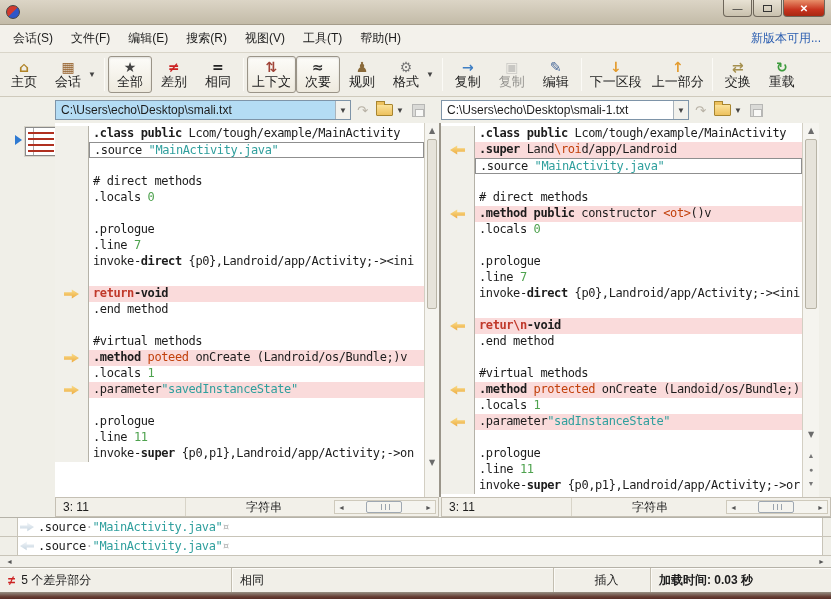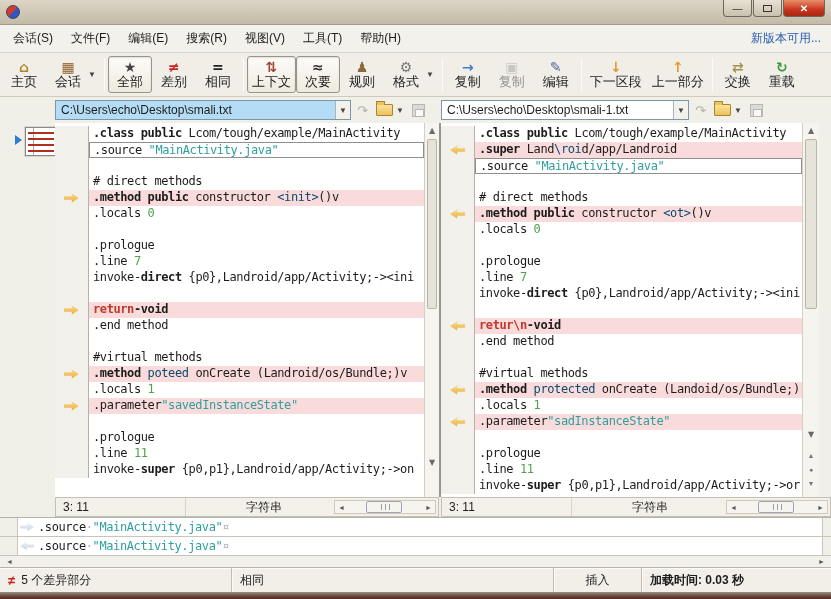--- a/index.html
+++ b/index.html
@@ -61,21 +61,21 @@
   .pane-right { width:390px; }
   .pane-body { display:flex; flex:1; overflow:hidden; }
   .code-col { flex:1; padding-top:3px; overflow:hidden; }
   .cline { display:flex; height:16px; }
   .gut { width:34px; flex:none; background:#f1f0ea; border-right:1px solid #b5b2a8; display:flex; align-items:center; justify-content:center; }
   .ctext { flex:1; font-family:"DejaVu Sans Mono",monospace; font-size:12px; letter-spacing:-0.4px; line-height:15px; white-space:pre; overflow:hidden; padding:0 0 0 4px; }
   .bg-diff { background:#fadbdb; }
   .bg-cur { background:#fff; border:1px solid #8f8f8f; }
   .s-p { color:#1c1c1c; }
   .s-kw { color:#1c1c1c; font-weight:bold; }
-  .s-red { color:#0c4a6e; }
+  .s-red { color:#c2410c; }
   .s-rk { color:#c0392b; font-weight:bold; }
   .s-str { color:#2f9f9d; }
   .s-num { color:#4ea24e; }
   .s-ws { color:#b0b0b0; }
   .arrow { display:inline-block; width:15px; height:10px; background:linear-gradient(#fadf8e,#eda93c); filter:drop-shadow(0 0 1px #8a5f1e); }
   .arrow-r { clip-path:polygon(0 32%,52% 32%,52% 4%,100% 50%,52% 96%,52% 68%,0 68%); }
   .arrow-l { clip-path:polygon(100% 32%,48% 32%,48% 4%,0 50%,48% 96%,48% 68%,100% 68%); }
   .darrow { background:linear-gradient(#eef3f7,#c3d2de); filter:drop-shadow(0 0 1px #5f7587); width:14px; height:9px; flex:none; margin:0 4px 0 2px; }
 
   .vscroll { flex:none; background:#f5f4ef; border-left:1px solid #d3cfc3; position:relative; }
@@ -104,21 +104,21 @@
   .darea { flex:1; background:#fff; border-left:1px solid #c8c4b8; display:flex; align-items:center; font-family:"DejaVu Sans Mono",monospace; font-size:12px; letter-spacing:-0.4px; white-space:pre; overflow:hidden; }
   .dright { width:9px; flex:none; background:#f0efe8; border-left:1px solid #c8c4b8; }
   .detail-hscroll { height:12px; background:#f1f0ea; border-top:1px solid #c8c4b8; display:flex; align-items:center; justify-content:space-between; padding:0 3px; }
   .detail-hscroll .hbtn { font-size:7px; color:#555; }
 
   
   .statusbar { height:25px; background:#f1efe8; border-top:1px solid #b5b2a8; box-shadow:inset 0 1px 0 #fdfcf9; display:flex; align-items:center; }
   .sb-sec { height:100%; display:flex; align-items:center; border-right:1px solid #c3beb0; box-shadow:1px 0 0 #fbfaf6; padding:0 8px; }
   .sb-diff { width:232px; }
   .sb-same { width:322px; }
-  .sb-insert { width:88px; justify-content:center; }
+  .sb-insert { width:88px; justify-content:center;margin-left:9px; }
   .sb-load { flex:1; border-right:none; box-shadow:none;font-weight:bold; }
   .neq-icon { color:#c22; font-weight:bold; margin-right:6px; font-size:13px; }
   .bottom-edge { height:7px; background:linear-gradient(#979084,#633a31 70%,#572e27); }
 </style>
 </head>
 <body>
 
 <div class="window">
 
   <div class="titlebar">
@@ -299,26 +299,20 @@
             </div>
             <div class="cline">
               <div class="gut"></div>
               <div class="ctext"></div>
             </div>
             <div class="cline">
               <div class="gut"></div>
               <div class="ctext"><span class="s-p"># direct methods</span></div>
             </div>
             <div class="cline">
-              <div class="gut">
-                <span class="arrow arrow-r"></span>
-              </div>
-              <div class="ctext bg-diff"><span class="s-kw">.method public</span><span class="s-p"> constructor </span><span class="s-red">&lt;init&gt;</span><span class="s-p">()v</span></div>
-            </div>
-            <div class="cline">
               <div class="gut"></div>
               <div class="ctext"><span class="s-p">.locals </span><span class="s-num">0</span></div>
             </div>
             <div class="cline">
               <div class="gut"></div>
               <div class="ctext"></div>
             </div>
             <div class="cline">
               <div class="gut"></div>
               <div class="ctext"><span class="s-p">.prologue</span></div>

